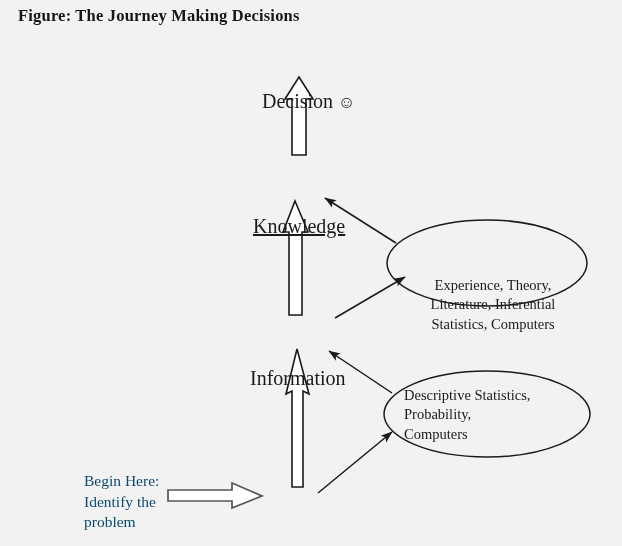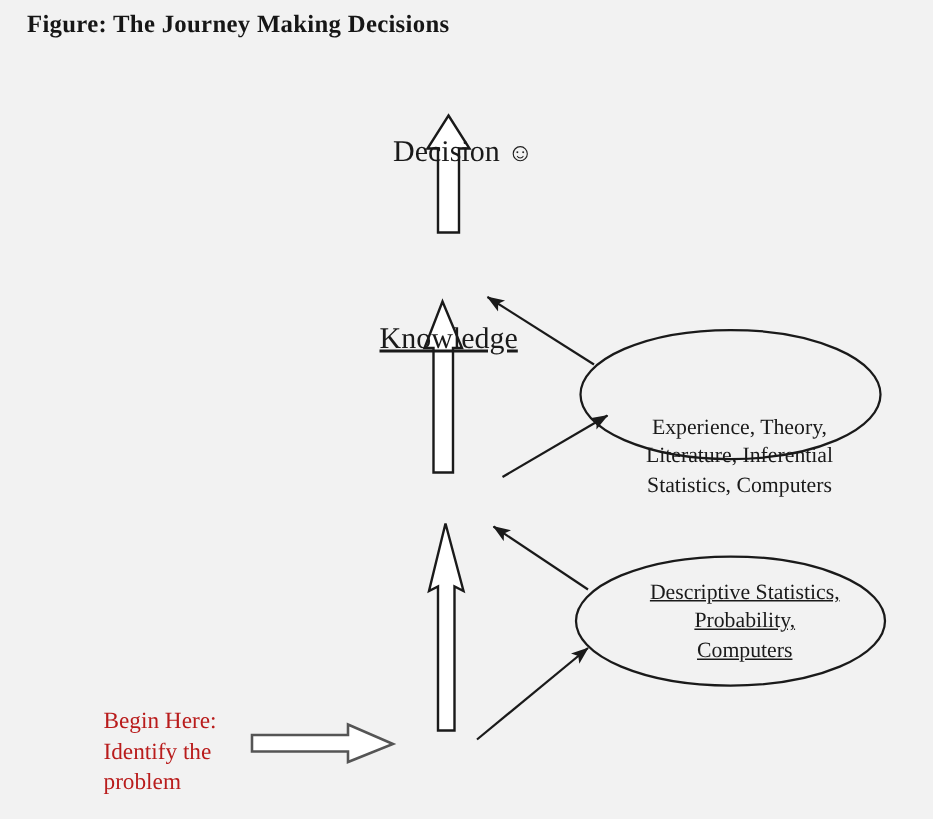--- a/index.html
+++ b/index.html
@@ -37,26 +37,26 @@
     margin-top: 43px;
   }
   #label-decision { left: 262px; top: 48px; }
   #label-decision .smiley { font-size: 17px; padding-left: 5px; }
   #label-knowledge { left: 253px; top: 173px; text-decoration: underline; }
   #label-information { left: 250px; top: 325px; }
   #label-data { left: 269px; top: 496px; }
 
   #begin-here {
     position: absolute;
-    left: 69px;
+    left: 84px;
     top: 471px;
     font-family: "Liberation Serif", "DejaVu Serif", serif;
     font-size: 15.5px;
     line-height: 1.33;
-    color: #b91c1c;
+    color: #0c4a6e;
     white-space: pre-line;
   }
 
   .ellipse-text {
     position: absolute;
     font-family: "Liberation Serif", "DejaVu Serif", serif;
     font-size: 14.5px;
     line-height: 1.34;
     color: #1a1a1a;
     white-space: pre-line;
@@ -66,22 +66,21 @@
     left: 408px;
     top: 232px;
     width: 170px;
     text-align: center;
     margin-top: 44px;
   }
   #ellipse-text-lower {
     left: 404px;
     top: 386px;
     width: 185px;
-    text-align: center;
-    text-decoration: underline;
+    text-align: left;
   }
 
   svg.layer {
     position: absolute;
     left: 0;
     top: 0;
     width: 622px;
     height: 546px;
   }
 </style>
@@ -118,20 +117,21 @@
 
     <line x1="392" y1="393" x2="329" y2="351" stroke="#1a1a1a" stroke-width="1.5" marker-end="url(#arrowhead)"></line>
 
     <line x1="318" y1="493" x2="392" y2="432" stroke="#1a1a1a" stroke-width="1.5" marker-end="url(#arrowhead)"></line>
   </svg>
 
   <div class="node-label" id="label-decision"><span>Decision</span><span class="smiley">☺</span></div>
 
   <div class="node-label" id="label-knowledge">Knowledge</div>
 
+  <div class="node-label" id="label-information">Information</div>
 
   <div class="node-label" id="label-data">Begin</div>
 
   <div id="begin-here">Begin Here:
 Identify the
 problem</div>
 
   <div class="ellipse-text" id="ellipse-text-upper">Experience, Theory,
 Literature, Inferential
 Statistics, Computers</div>

